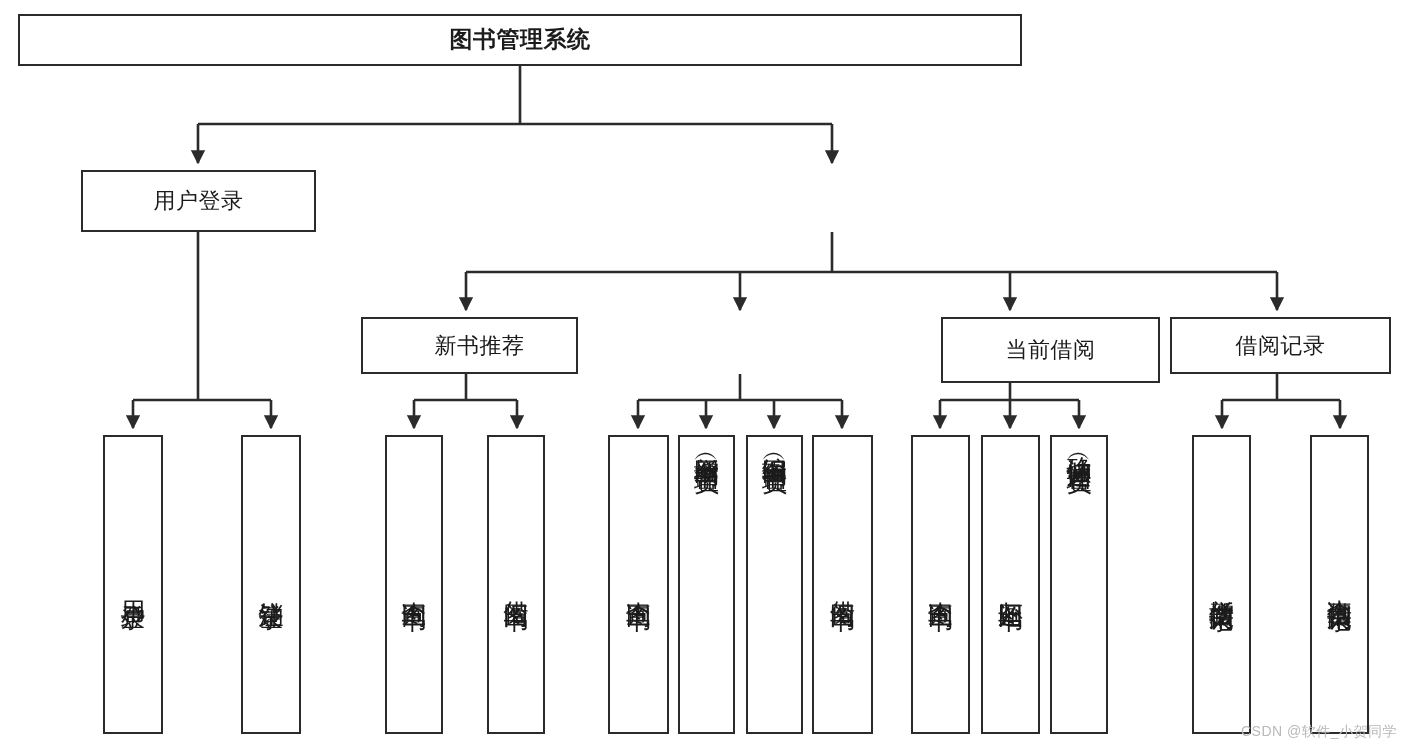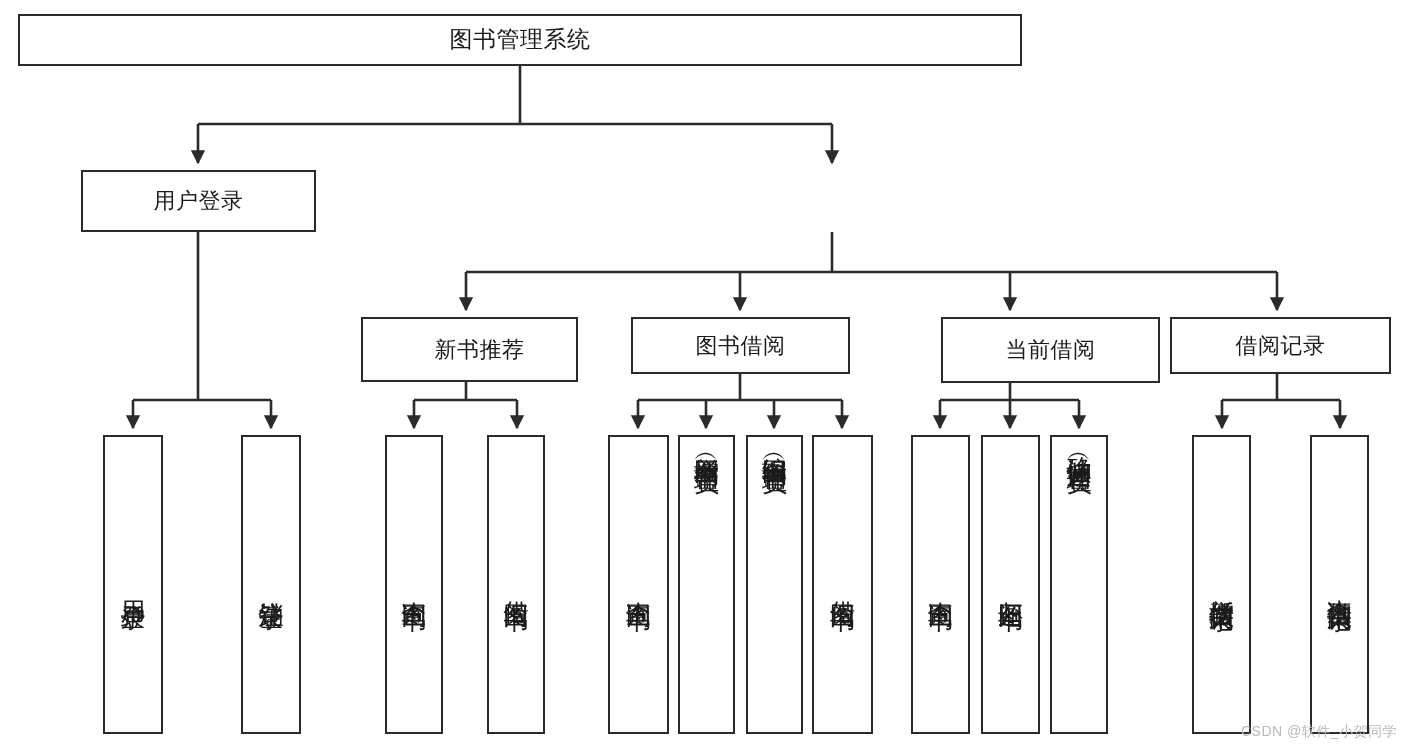--- a/index.html
+++ b/index.html
@@ -42,20 +42,21 @@
     line-height: 1.18;
     letter-spacing: 0.5px;
   }
   
   .node.horiz .label {
     font-size: 22px;
     writing-mode: horizontal-tb;
   }
   .node.root .label {
     font-size: 23px;
+    font-weight: bold;
   }
   
   .node.vert {
     align-items: flex-start;
     padding-top: 0;
   }
   .node.vert .label {
     writing-mode: vertical-rl;
     text-orientation: upright;
     font-size: 25px;
@@ -133,27 +134,24 @@
 
   <div class="node horiz root" style="left:18px; top:14px; width:1004px; height:52px;">
     <span class="label">图书管理系统</span>
   </div>
 
   <div class="node horiz" style="left:81px; top:170px; width:235px; height:62px;">
     <span class="label">用户登录</span>
   </div>
 
 
-  <div class="node horiz" style="left:361px; top:317px; width:217px; height:65px;padding-left:20px;">
+  <div class="node horiz" style="left:361px; top:317px; width:217px; height:57px;padding-left:20px;">
     <span class="label">新书推荐</span>
   </div>
 
-  <div class="node horiz" style="left:631px; top:317px; width:219px; height:57px;">
-    <span class="label">图书借阅</span>
-  </div>
 
   <div class="node horiz" style="left:941px; top:317px; width:219px; height:66px;">
     <span class="label">当前借阅</span>
   </div>
 
   <div class="node horiz" style="left:1170px; top:317px; width:221px; height:57px;">
     <span class="label">借阅记录</span>
   </div>
 
   <div class="node vert mid" style="left:103px; top:435px; width:60px; height:299px;">

